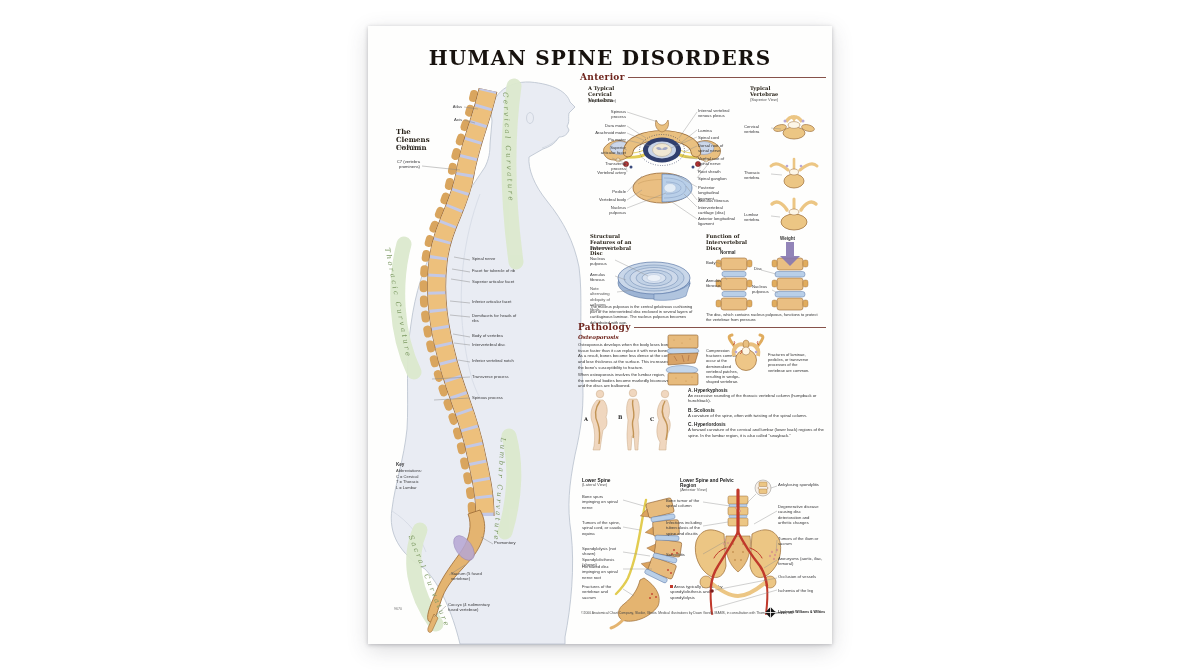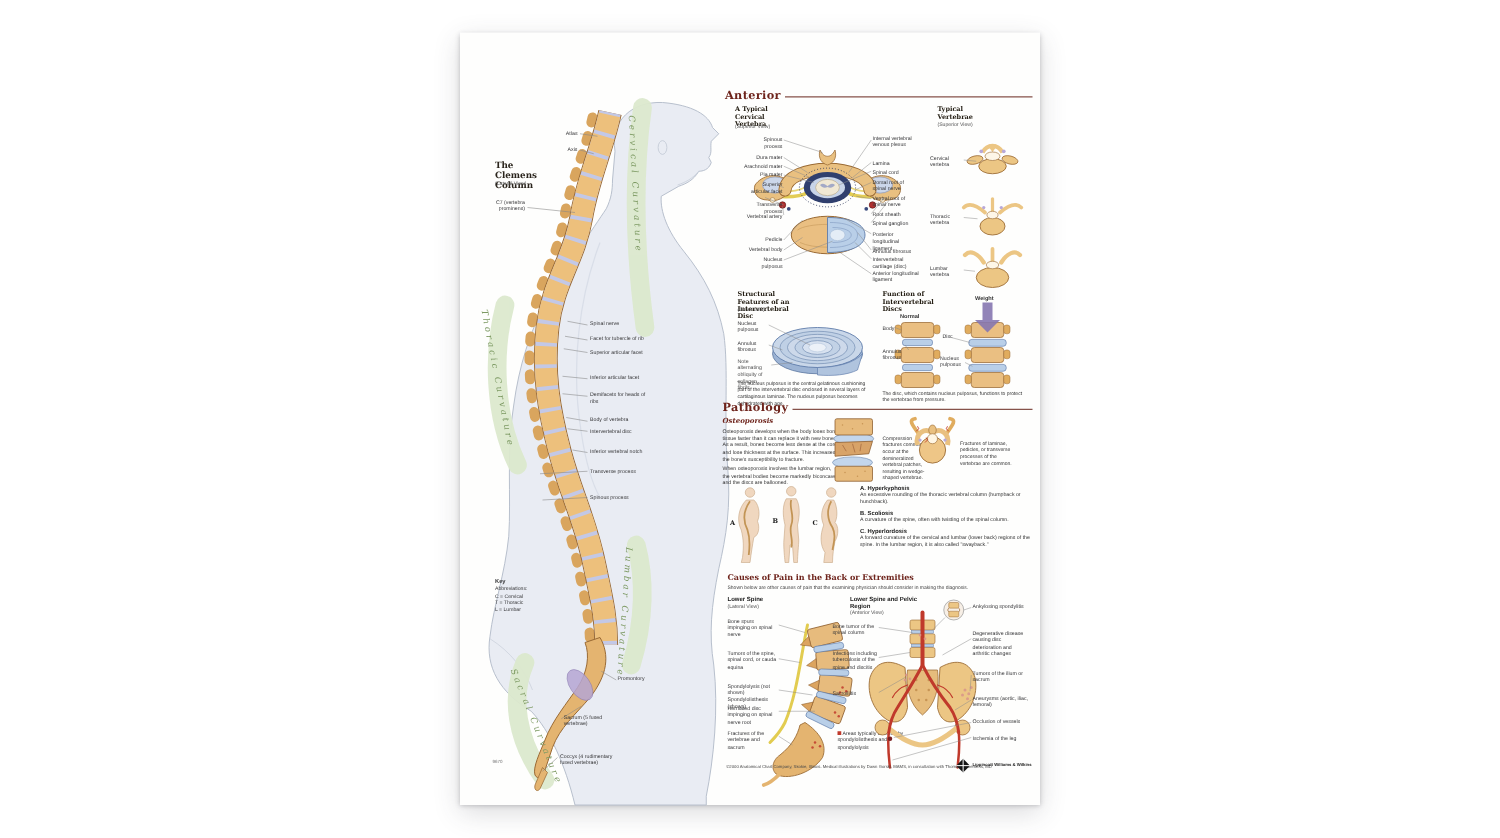--- a/index.html
+++ b/index.html
@@ -33,20 +33,21 @@
   .footer-credit{position:absolute;font-size:3.4px;color:#4a4a4a;white-space:nowrap;}
   .footer-pub{position:absolute;font-size:3.4px;font-weight:bold;color:#222;white-space:nowrap;}
   .itemno{position:absolute;font-size:3.6px;color:#777;}
   .redbullet{display:inline-block;width:3px;height:3px;background:#c0392b;margin-right:1px;}
 </style>
 </head>
 <body>
 
 <div class="poster">
 
+  <div class="title">HUMAN SPINE DISORDERS</div>
 
   <div class="sec" style="left:0;top:40px;width:230px;height:578px;">
     <svg width="230" height="578" viewBox="0 0 230 578">
 
       <path d="M124,55 C120,30 138,15 162,16 C186,18 199,26 202,36 L207,41 L201,47 C200,52 202,56 199,60 L201,64 C199,70 194,71 191,71 C187,78 181,81 175,83 L161,91 C160,103 166,119 179,135 C196,156 206,176 211,201 C215,229 211,269 214,306 C217,339 213,363 207,389 C201,419 199,441 203,466 C207,501 203,541 197,571 L197,578 L92,578 C84,545 72,519 57,503 C32,488 20,468 24,443 C27,418 36,393 39,363 C41,333 37,293 43,258 C47,228 56,198 70,173 C85,148 107,116 117,101 C121,93 122,86 122,78 Z" fill="#e9ecf3" stroke="#b8c0cd" stroke-width="0.8"></path>
       <ellipse cx="162" cy="52" rx="3.5" ry="5.5" fill="none" stroke="#c3cad6" stroke-width="0.7"></ellipse>
       <path d="M191,71 C186,77 180,80 174,82" fill="none" stroke="#ccd2dd" stroke-width="0.7"></path>
       <path d="M112,128 C96,170 88,225 97,280 C100,300 104,318 112,332" fill="none" stroke="#d9dee8" stroke-width="1"></path>
       <path d="M24,445 C40,455 52,470 58,486" fill="none" stroke="#d3d8e2" stroke-width="0.8"></path>
 
@@ -403,24 +404,20 @@
 
   <div class="sec" style="left:320px;top:362px;width:138px;">
     <div class="cn">A. Hyperkyphosis</div>
     <div class="cd" style="margin-bottom:4px;">An excessive rounding of the thoracic vertebral column (humpback or hunchback).</div>
     <div class="cn">B. Scoliosis</div>
     <div class="cd" style="margin-bottom:4px;">A curvature of the spine, often with twisting of the spinal column.</div>
     <div class="cn">C. Hyperlordosis</div>
     <div class="cd">A forward curvature of the cervical and lumbar (lower back) regions of the spine. In the lumbar region, it is also called "swayback."</div>
   </div>
 
-  <div class="sec" style="left:214px;top:432px;width:244px;">
-    <div style="font-family:'DejaVu Serif',serif;font-weight:bold;font-size:6.4px;color:#6e241c;">Causes of Pain in the Back or Extremities</div>
-    <div class="cap" style="margin-top:1px;color:#444;">Shown below are other causes of pain that the examining physician should consider in making the diagnosis.</div>
-  </div>
 
   <div class="sec" style="left:214px;top:452px;width:146px;height:152px;">
     <svg width="146" height="152" viewBox="0 0 146 152">
       <path d="M64,22 C58,50 56,76 46,100 C42,108 38,112 34,116" fill="none" stroke="#e2cc50" stroke-width="2.4" stroke-linecap="round"></path>
       <g>
         <g transform="translate(78,30) rotate(-14)">
             <rect x="-13" y="-7.5" width="26" height="15" rx="2" fill="#e7bb7d" stroke="#8a5a2a" stroke-width="0.6"></rect>
             <path d="M-13,-2 L-21,3 L-13,6 Z" fill="#dca45f" stroke="#8a5a2a" stroke-width="0.4"></path>
           </g>
         <g transform="translate(84,50) rotate(-4)">

